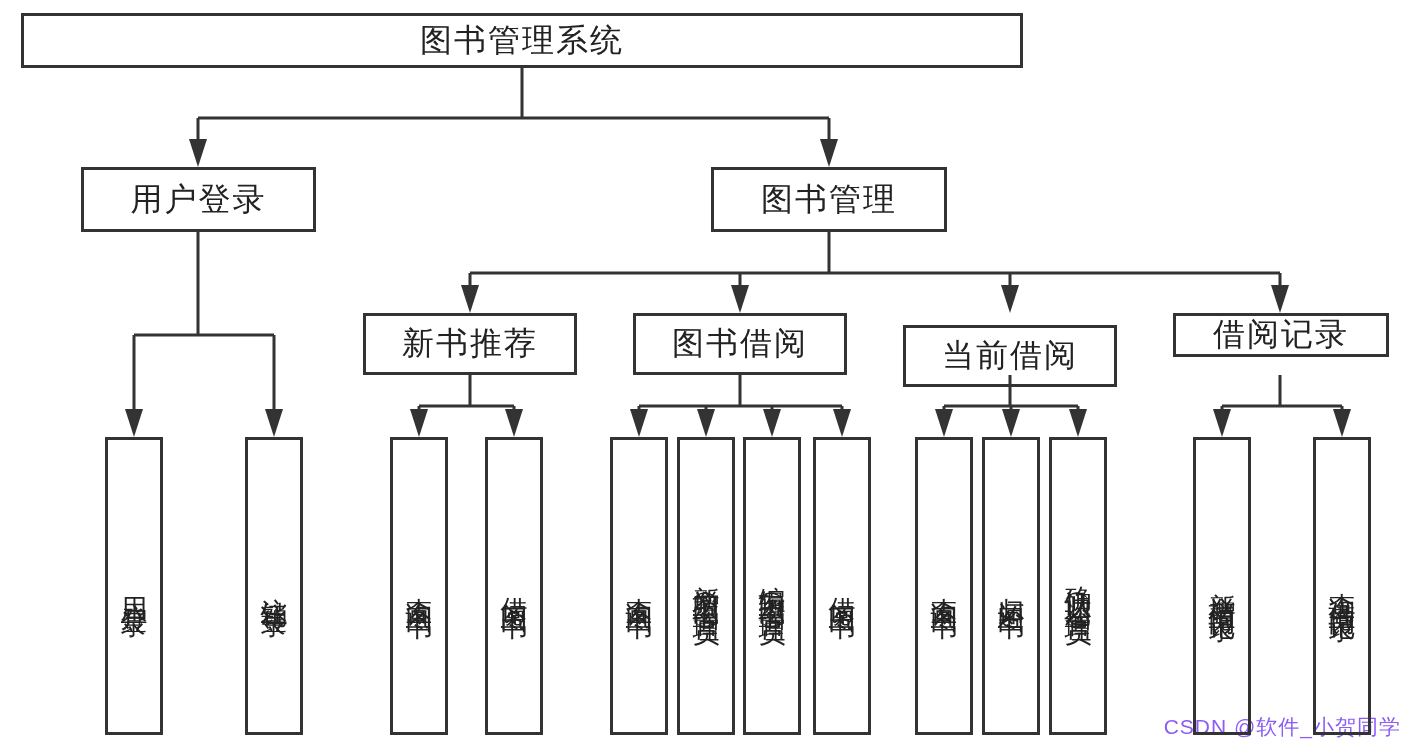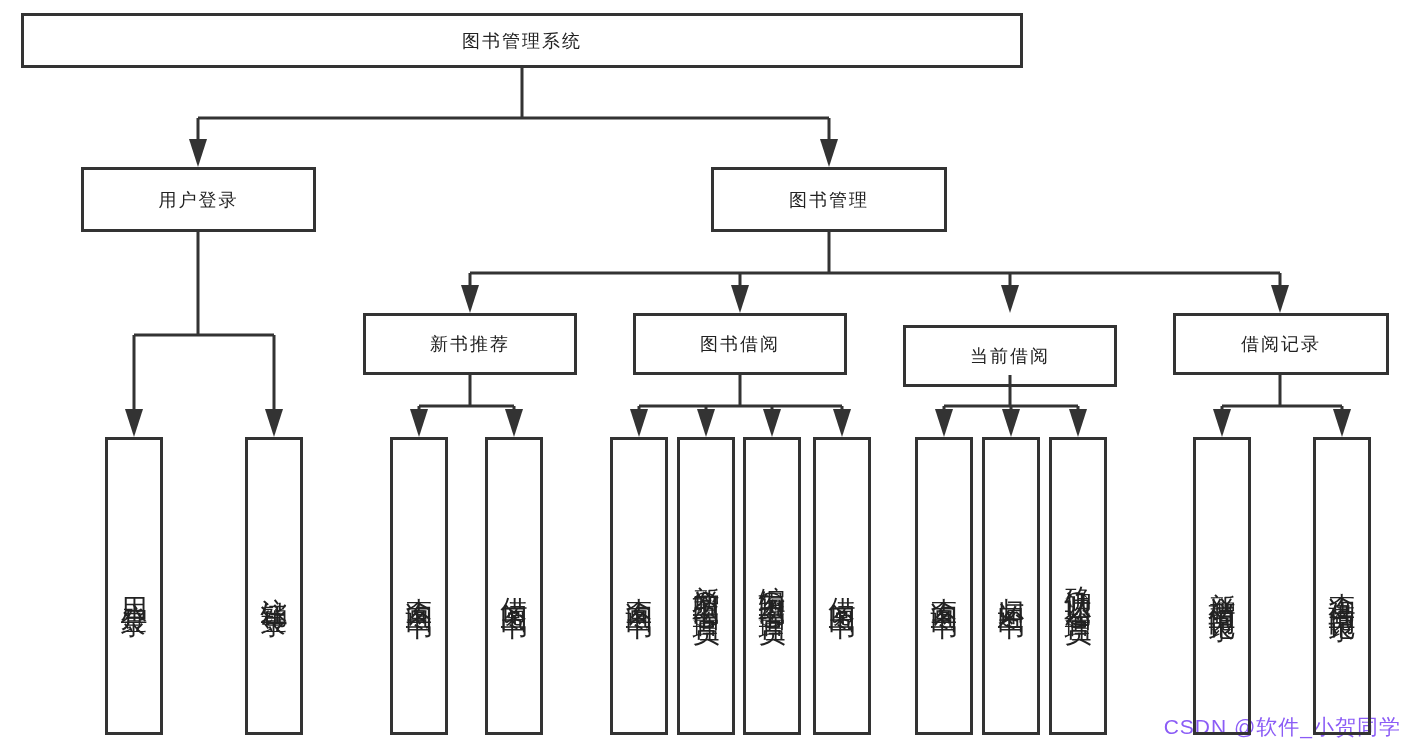--- a/index.html
+++ b/index.html
@@ -22,21 +22,21 @@
     z-index: 1;
   }
   .hbox {
     position: absolute;
     box-sizing: border-box;
     border: 3px solid #333333;
     background: transparent;
     display: flex;
     align-items: center;
     justify-content: center;
-    font-size: 18px;
+    font-size: 32px;
     letter-spacing: 2px;
     color: #222222;
     z-index: 2;
   }
   .vbox {
     position: absolute;
     box-sizing: border-box;
     border: 3px solid #333333;
     background: transparent;
     width: 58px;
@@ -110,21 +110,21 @@
   </svg>
 
   <div class="hbox" style="left:21px; top:13px; width:1002px; height:55px;">图书管理系统</div>
 
   <div class="hbox" style="left:81px; top:167px; width:235px; height:65px;">用户登录</div>
   <div class="hbox" style="left:711px; top:167px; width:236px; height:65px;">图书管理</div>
 
   <div class="hbox" style="left:633px; top:313px; width:214px; height:62px;">图书借阅</div>
   <div class="hbox" style="left:363px; top:313px; width:214px; height:62px;">新书推荐</div>
   <div class="hbox" style="left:903px; top:313px; width:214px; height:62px;margin-top:12px;">当前借阅</div>
-  <div class="hbox" style="left:1173px; top:313px; width:216px; height:62px;">借阅记录</div>
+  <div class="hbox" style="left:1173px; top:313px; width:216px; height:44px;">借阅记录</div>
 
   <div class="vbox" style="left:105px;">用户登录</div>
   <div class="vbox" style="left:245px;">注销登录</div>
 
   <div class="vbox" style="left:390px;">查询图书</div>
   <div class="vbox" style="left:485px;">借阅图书</div>
 
   <div class="vbox" style="left:610px;">查询图书</div>
   <div class="vbox" style="left:677px;">新增图书（管理员）</div>
   <div class="vbox" style="left:743px;">编辑图书（管理员）</div>

